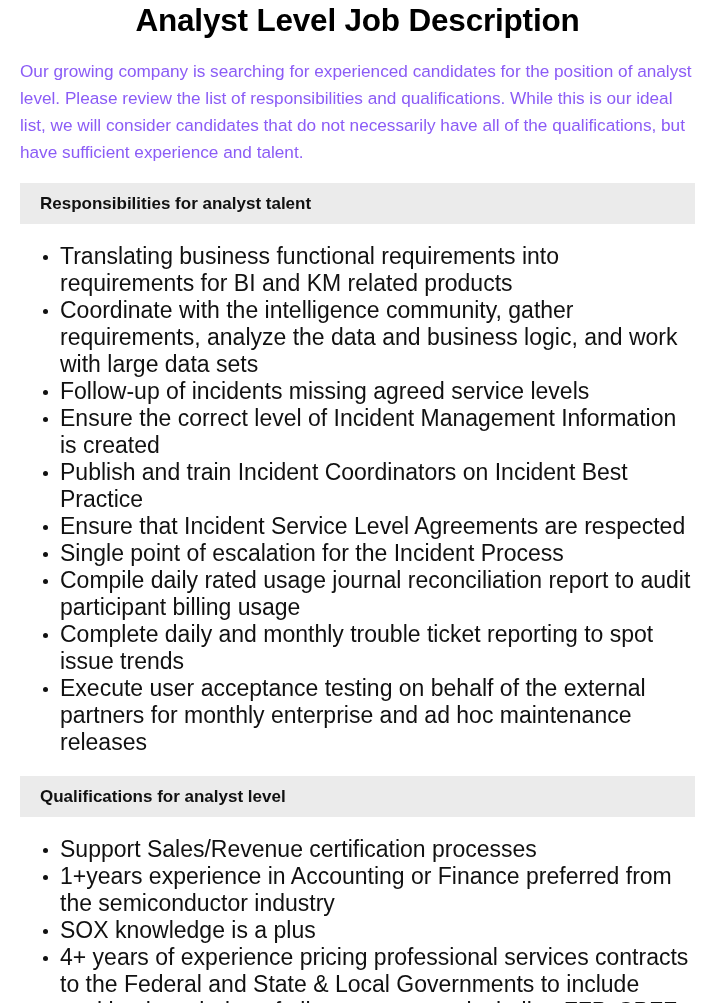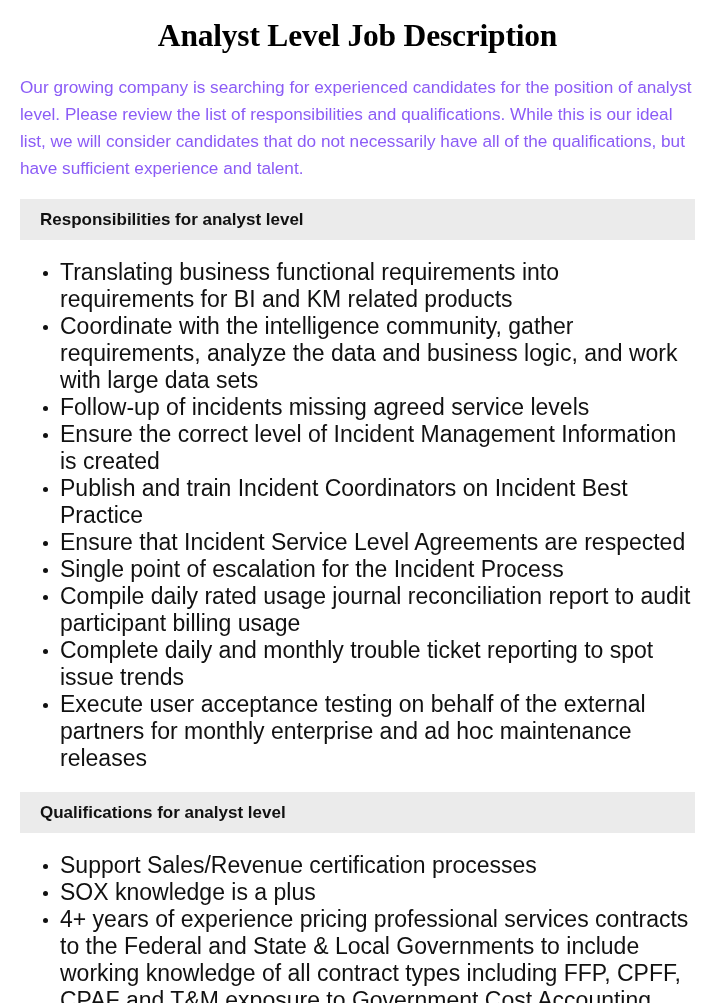--- a/index.html
+++ b/index.html
@@ -16,29 +16,28 @@
       position: relative;
     }
     .page {
       position: absolute;
       left: 20px;
       top: 0;
       width: 675px;
     }
     .title {
       margin: 0;
-      padding-top: 16px;
+      padding-top: 0;
       height: 44px;
       line-height: 40px;
       text-align: center;
       font-size: 31.5px;
       font-weight: bold;
       color: #000000;
       letter-spacing: -0.2px;
-      font-family: Liberation Serif, serif;
     }
     .intro {
       margin: 14px 0 0 0;
       font-size: 17.2px;
       line-height: 27px;
       color: #8b5cf6;
     }
     .section-header {
       margin-top: 17px;
       height: 41px;
@@ -77,33 +76,34 @@
       background: #111111;
     }
   </style>
 </head>
 <body>
 
 <div class="page">
   <h1 class="title">Analyst Level Job Description</h1>
   <p class="intro">Our growing company is searching for experienced candidates for the position of analyst level. Please review the list of responsibilities and qualifications. While this is our ideal list, we will consider candidates that do not necessarily have all of the qualifications, but have sufficient experience and talent.</p>
 
-  <div class="section-header">Responsibilities for analyst level</div>
+  <div class="section-header">Responsibilities for analyst talent</div>
   <ul class="items">
     <li>Translating business functional requirements into requirements for BI and KM related products</li>
     <li>Coordinate with the intelligence community, gather requirements, analyze the data and business logic, and work with large data sets</li>
     <li>Follow-up of incidents missing agreed service levels</li>
     <li>Ensure the correct level of Incident Management Information is created</li>
     <li>Publish and train Incident Coordinators on Incident Best Practice</li>
     <li>Ensure that Incident Service Level Agreements are respected</li>
     <li>Single point of escalation for the Incident Process</li>
     <li>Compile daily rated usage journal reconciliation report to audit participant billing usage</li>
     <li>Complete daily and monthly trouble ticket reporting to spot issue trends</li>
     <li>Execute user acceptance testing on behalf of the external partners for monthly enterprise and ad hoc maintenance releases</li>
   </ul>
 
   <div class="section-header second">Qualifications for analyst level</div>
   <ul class="items">
     <li>Support Sales/Revenue certification processes</li>
+    <li>1+years experience in Accounting or Finance preferred from the semiconductor industry</li>
     <li>SOX knowledge is a plus</li>
     <li>4+ years of experience pricing professional services contracts to the Federal and State &amp; Local Governments to include working knowledge of all contract types including FFP, CPFF, CPAF and T&amp;M exposure to Government Cost Accounting Principles and the FAR</li>
   </ul>
 </div>
 
 </body></html>

